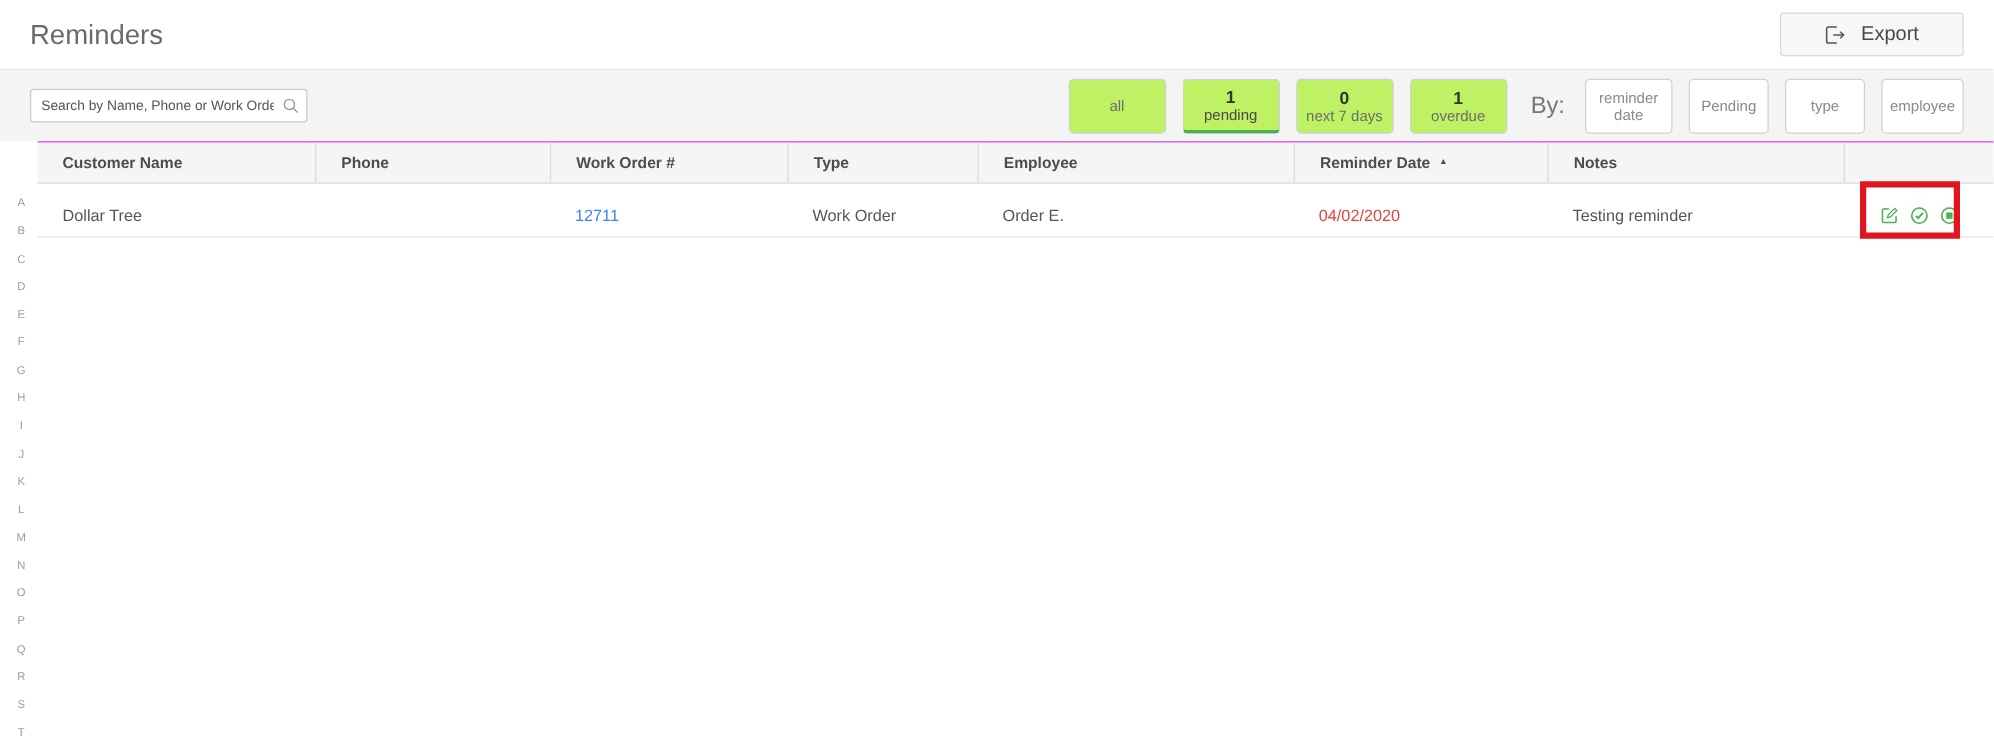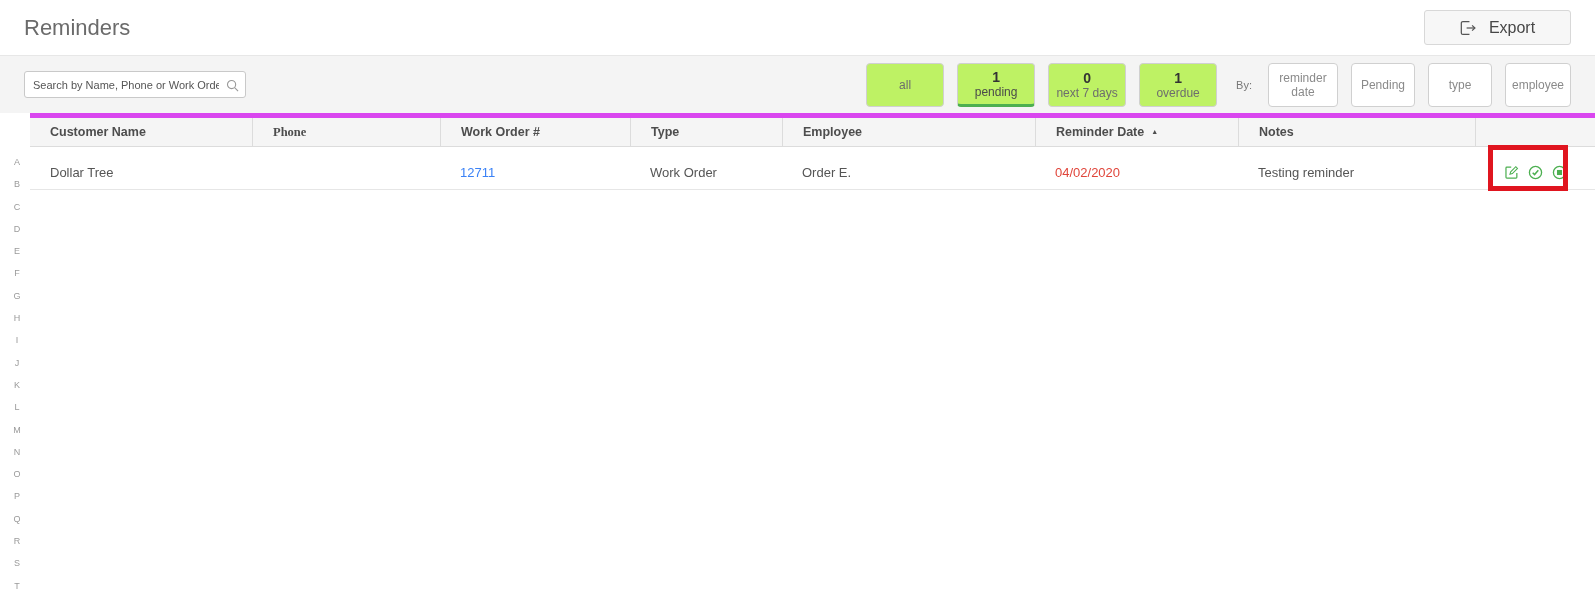--- a/index.html
+++ b/index.html
@@ -42,43 +42,43 @@
   .filter-btn {
     width:78px; height:44px; background:#bef264; border:1px solid #d0d0d0;
     border-radius:4px; display:flex; flex-direction:column;
     align-items:center; justify-content:center; cursor:pointer; padding:0 4px;
   }
   .filter-btn .count { font-size:14px; font-weight:bold; color:#333; line-height:16px; }
   .filter-btn .count:empty { display:none; }
   .filter-btn .label { font-size:12px; color:#6d6d6d; line-height:14px; text-align:center; }
   .filter-btn.active { border-bottom:3px solid #4caf50; }
   .filter-btn.active .label { color:#4a4a4a; }
-  .by-label { font-size:11px; color:#777; margin:0 3px 0 6px; }
+  .by-label { font-size:19px; color:#777; margin:0 3px 0 6px; }
   .sort-btn {
     min-width:64px; max-width:70px; height:44px; background:#fff;
     border:1px solid #d0d0d0; border-radius:4px; cursor:pointer;
     display:flex; align-items:center; justify-content:center;
     font-size:12px; color:#8a8a8a; text-align:center; line-height:14px; padding:0 6px;
   }
 
   
   .table-header {
     position:absolute; top:113px; left:30px; width:1565px; height:34px;
-    background:#f5f5f5; border-top:5px solid #d946ef; border-bottom:1px solid #dcdcdc;
+    background:#f5f5f5; border-top:1px solid #d946ef; border-bottom:1px solid #dcdcdc;
     display:flex;
   }
   .th {
     display:flex; align-items:center; padding-left:20px;
     font-size:12.5px; font-weight:bold; color:#4d4d4d;
     border-left:1px solid #dcdcdc; cursor:pointer;
   }
   .th:first-child { border-left:none; }
   .sort-arrow { font-size:7px; color:#4d4d4d; margin-left:7px; transform:translateY(-1px); }
 
-  .c0 { width:222px; } .c1 { width:188px;font-family:Liberation Serif, serif; } .c2 { width:190px; }
+  .c0 { width:222px; } .c1 { width:188px; } .c2 { width:190px; }
   .c3 { width:152px; } .c4 { width:253px; } .c5 { width:203px; }
   .c6 { width:237px; } .c7 { flex:1; }
 
   .table-row {
     position:absolute; top:148px; left:30px; width:1565px; height:42px;
     background:#fff; border-bottom:1px solid #e6e6e6; display:flex;
   }
   .td {
     display:flex; align-items:center; padding-left:20px;
     font-size:13px; color:#555;margin-top:7px;

